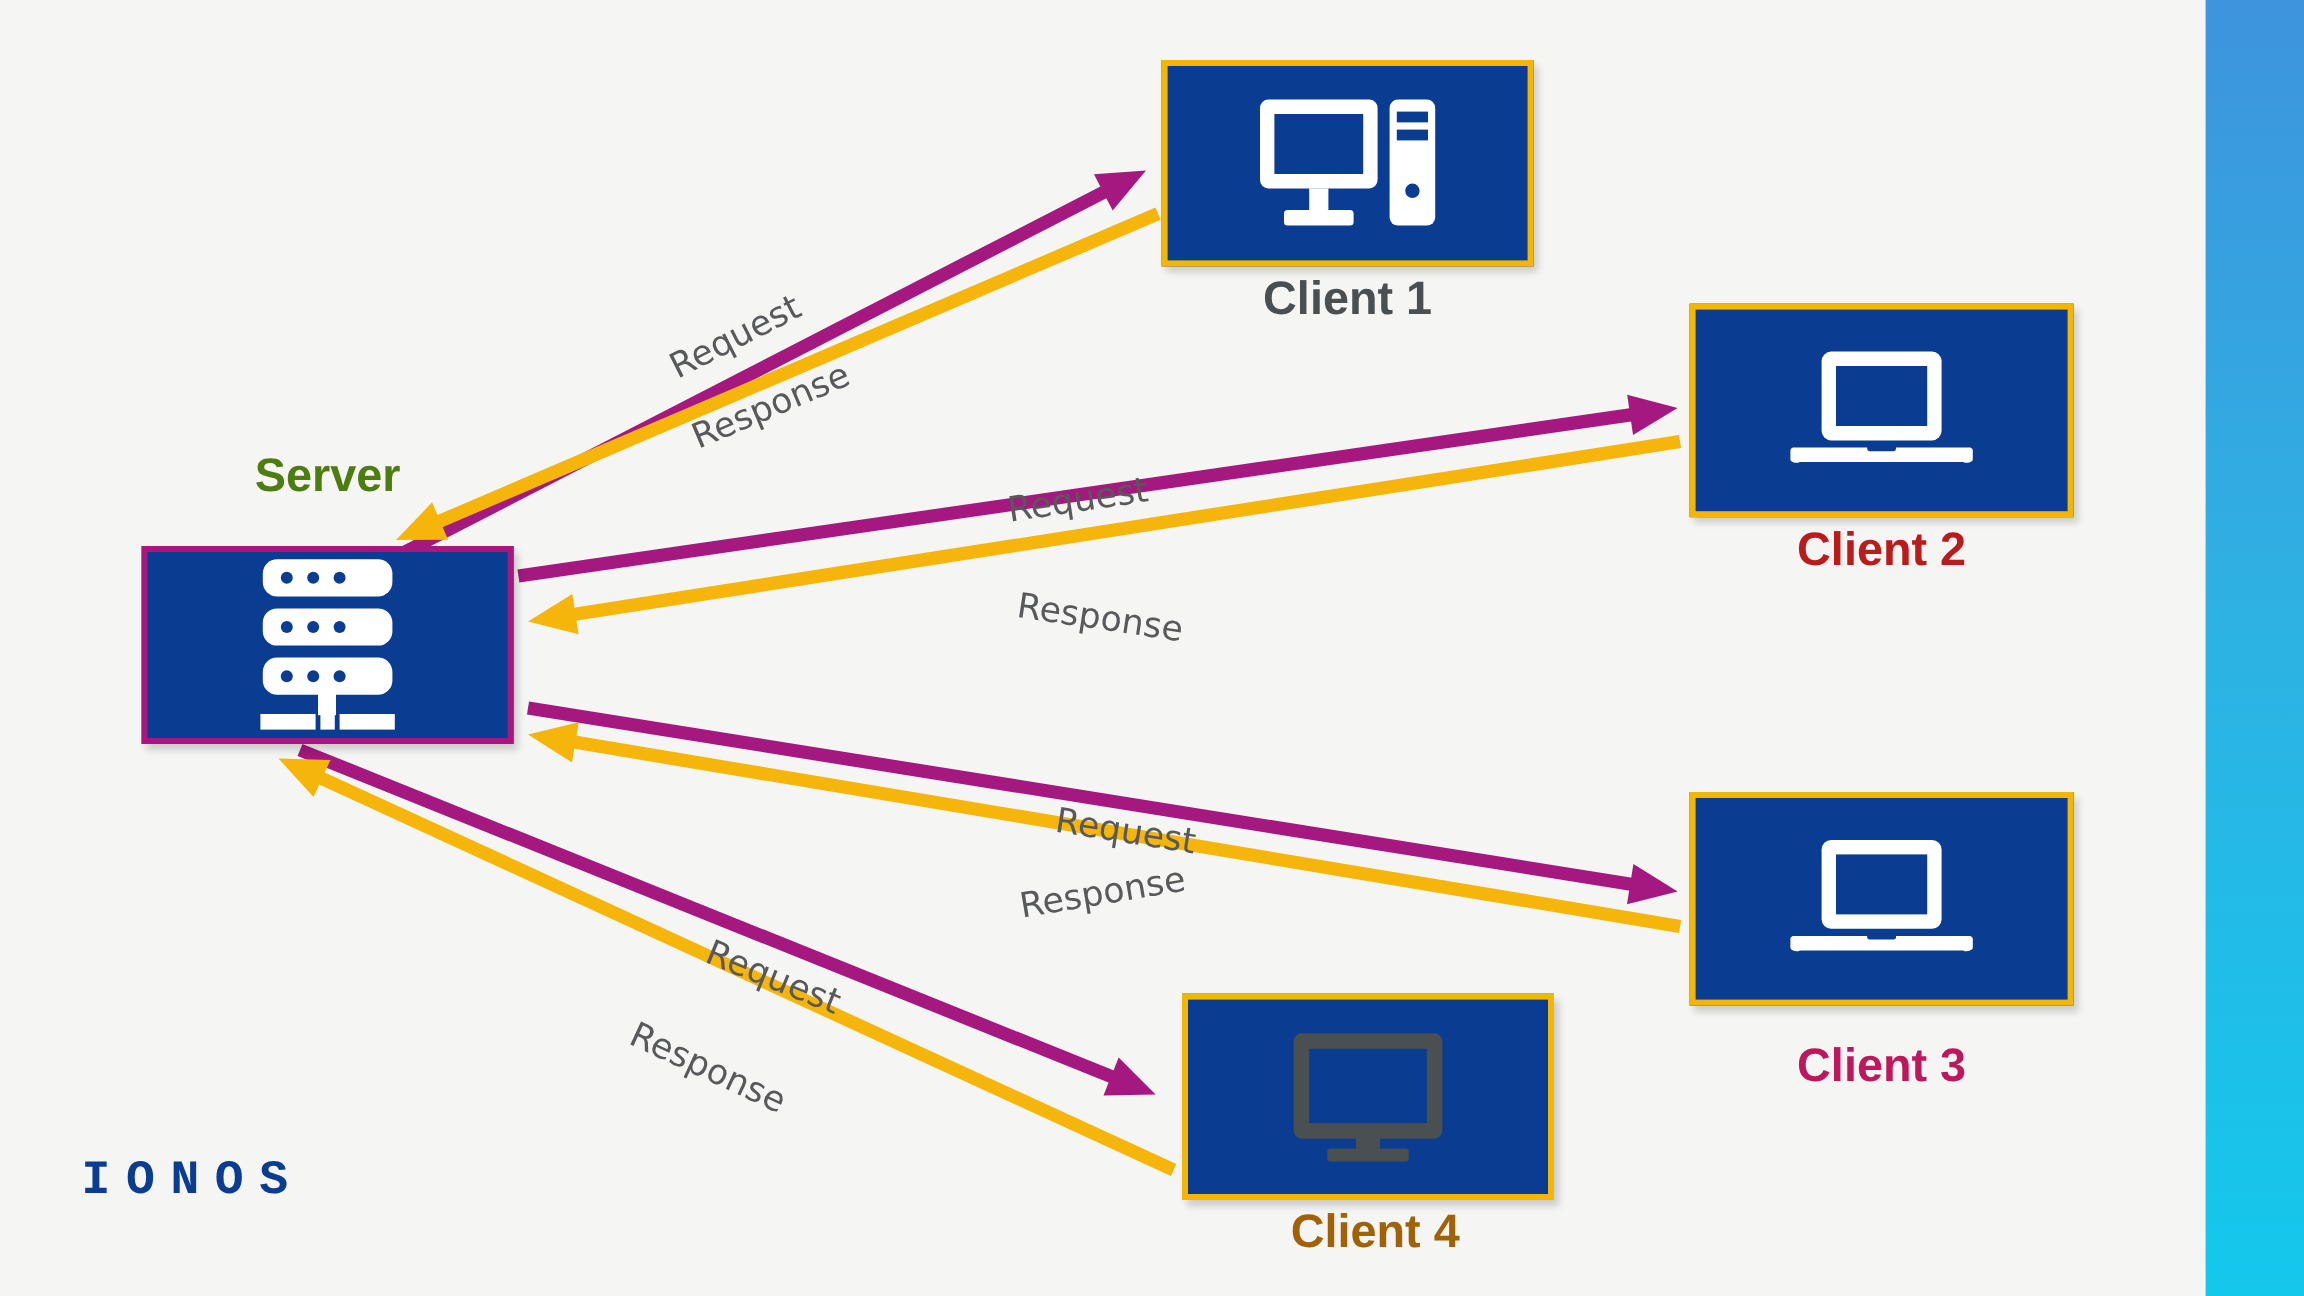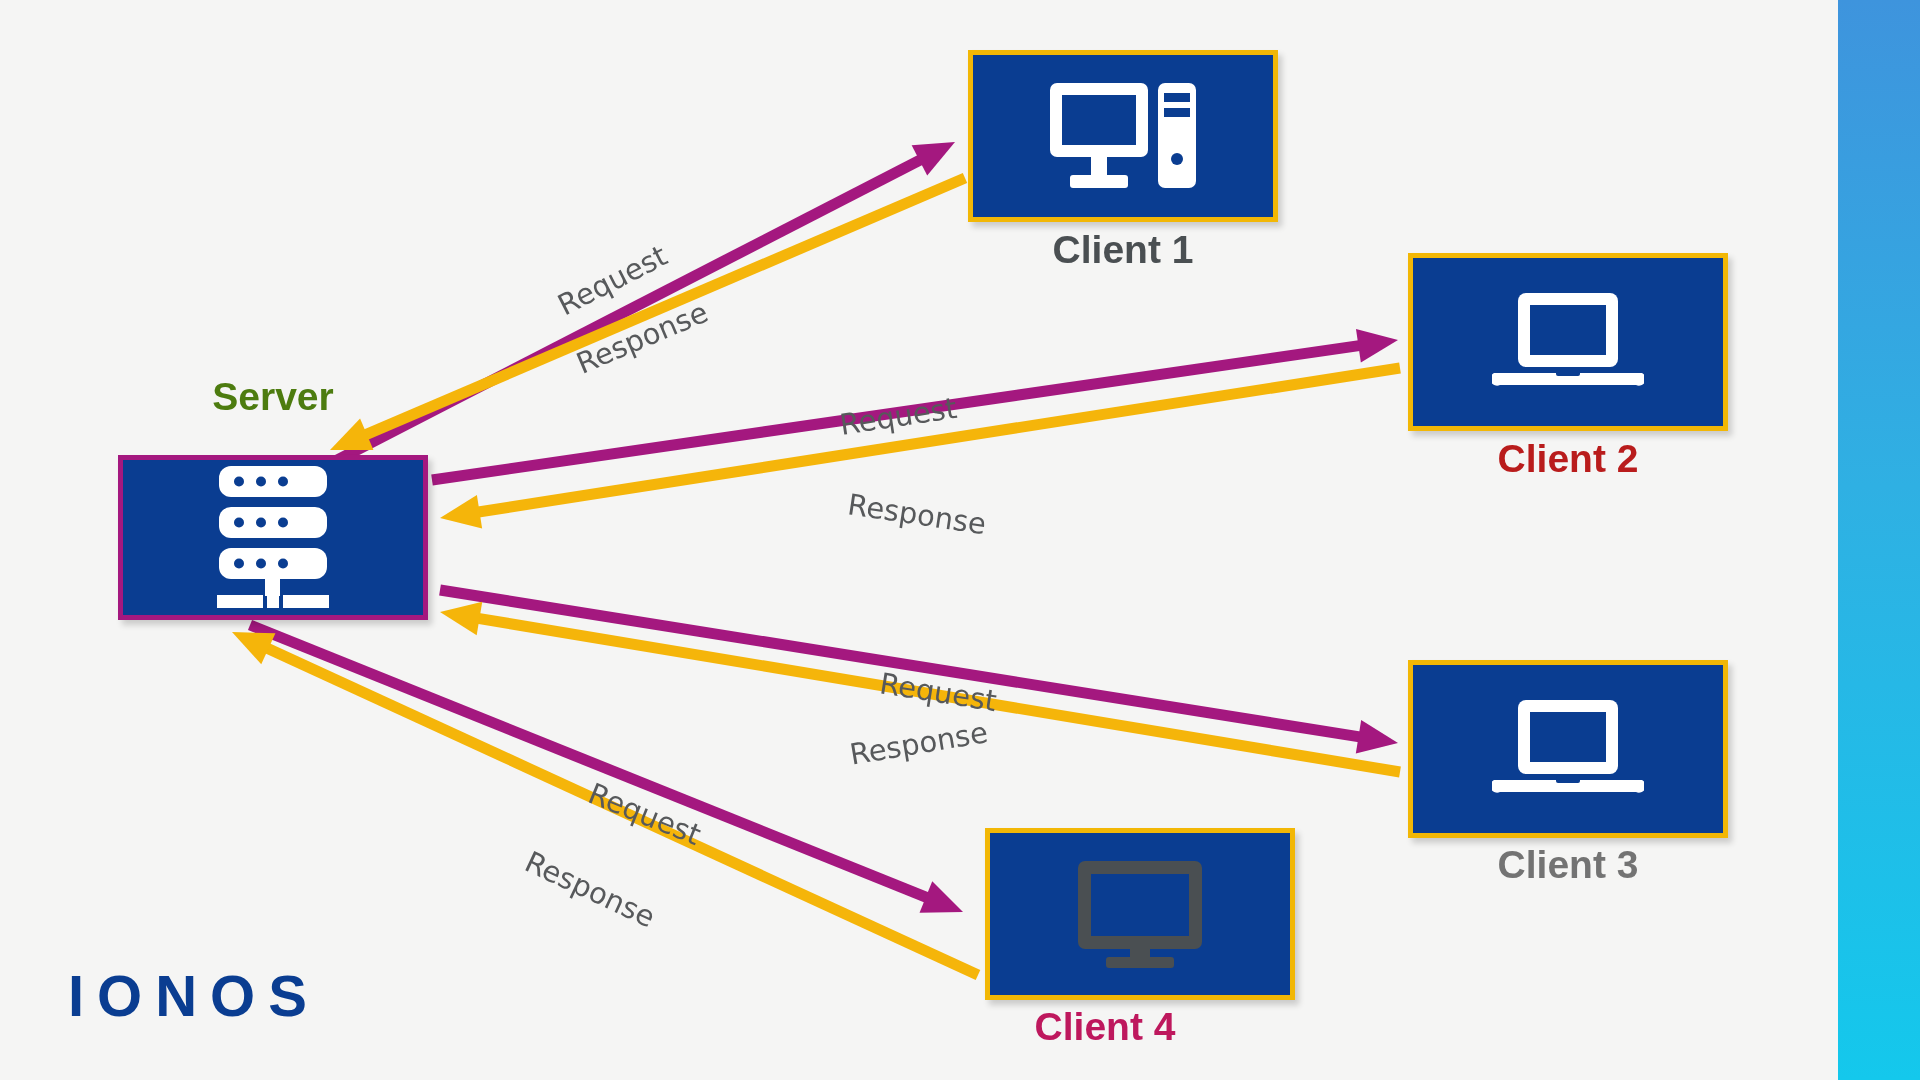--- a/index.html
+++ b/index.html
@@ -73,24 +73,24 @@
     white-space: nowrap;
     transform-origin: 0 50%;
   }
 
   
   #logo {
     position: absolute;
     left: 68px;
     top: 962px;
     color: #0a3d91;
-    font-size: 58px;
+    font-size: 40px;
     font-weight: bold;
     letter-spacing: 13px;
-    font-family: Liberation Sans, sans-serif;
+    font-family: Liberation Mono, monospace;
   }
 </style>
 </head>
 <body>
 
 <div id="stage">
 
   <div id="accent-bar"></div>
 
   <svg id="connectors" viewBox="0 0 1920 1080" xmlns="http://www.w3.org/2000/svg">
@@ -181,32 +181,32 @@
       <div class="node client" style="left: 1408px; top: 660px; width: 320px; height: 178px; background: rgb(10, 61, 145); border-color: rgb(242, 183, 5);">
         <span>
           <svg width="152" height="102" viewBox="0 0 152 102">
             <rect x="26" y="2" width="100" height="74" rx="8" fill="#ffffff"></rect>
             <rect x="38" y="14" width="76" height="50" fill="#0a3d91"></rect>
             <path d="M2 82 h148 a6 6 0 0 1 -6 12 H8 a6 6 0 0 1 -6 -12 z" fill="#ffffff"></path>
             <rect x="64" y="78" width="24" height="7" rx="2" fill="#0a3d91"></rect>
           </svg>
         </span>
       </div>
-      <div class="node-label" style="left: 1408px; top: 843px; width: 320px; color: #737373;">Client 3</div>
+      <div class="node-label" style="left: 1408px; top: 867px; width: 320px; color: #be185d;">Client 3</div>
       <div class="node client" style="left: 985px; top: 828px; width: 310px; height: 172px; background: rgb(10, 61, 145); border-color: rgb(242, 183, 5);">
         <span>
           <svg width="128" height="110" viewBox="0 0 128 110">
             <rect x="2" y="2" width="124" height="88" rx="7" fill="#4a4f52"></rect>
             <rect x="15" y="15" width="98" height="62" fill="#0a3d91"></rect>
             <rect x="54" y="86" width="20" height="14" fill="#4a4f52"></rect>
             <rect x="30" y="98" width="68" height="11" rx="3" fill="#4a4f52"></rect>
           </svg>
         </span>
       </div>
-      <div class="node-label" style="left: 950px; top: 1005px; width: 310px; color: #be185d; text-align: center;">Client 4</div>
+      <div class="node-label" style="left: 991px; top: 1005px; width: 310px; color: #a16207; text-align: center;">Client 4</div>
     </div>
 
   <div id="edge-labels-layer">
       <div class="edge-label" style="left: 560px; top: 290px; color: rgb(87, 89, 91); transform: rotate(-27deg);">Request</div>
       <div class="edge-label" style="left: 578px; top: 348px; color: rgb(87, 89, 91); transform: rotate(-23deg);">Response</div>
       <div class="edge-label" style="left: 840px; top: 408px; color: rgb(87, 89, 91); transform: rotate(-8.5deg);">Request</div>
       <div class="edge-label" style="left: 848px; top: 487px; color: rgb(87, 89, 91); transform: rotate(8.5deg);">Response</div>
       <div class="edge-label" style="left: 880px; top: 666px; color: rgb(87, 89, 91); transform: rotate(9deg);">Request</div>
       <div class="edge-label" style="left: 850px; top: 738px; color: rgb(87, 89, 91); transform: rotate(-9.5deg);">Response</div>
       <div class="edge-label" style="left: 590px; top: 775px; color: rgb(87, 89, 91); transform: rotate(22deg);">Request</div>

